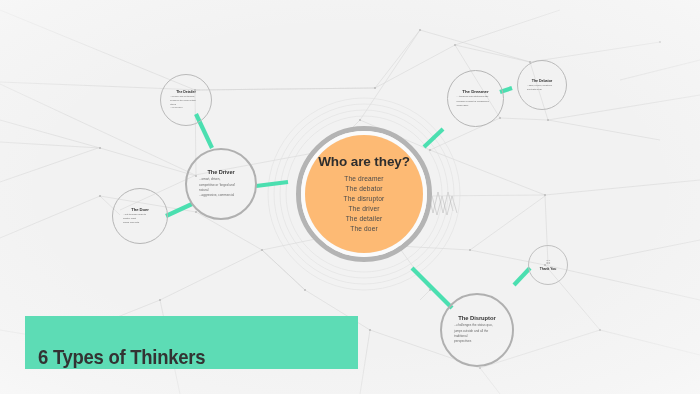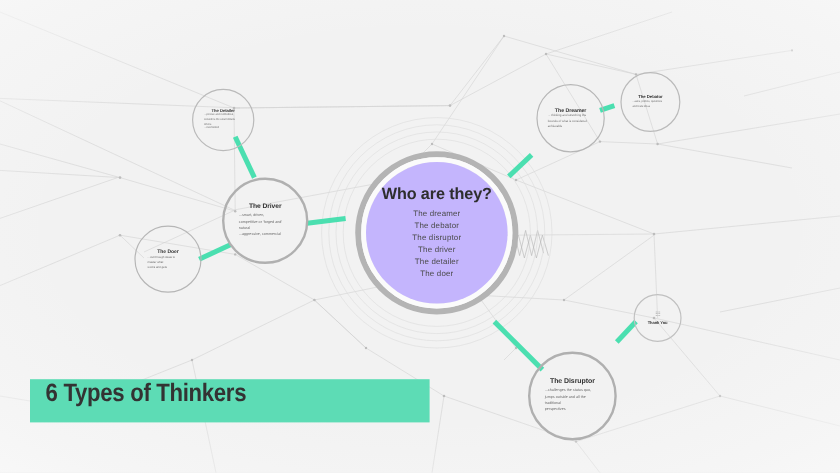--- a/index.html
+++ b/index.html
@@ -64,21 +64,21 @@
     position: absolute;
     inset: 5px;
     border-radius: 50%;
     border: 4px solid #fbfbfb;
     box-sizing: border-box;
   }
   .hub-core {
     position: absolute;
     inset: 9px;
     border-radius: 50%;
-    background: #c4b5fd;
+    background: #fdba74;
     box-sizing: border-box;
     display: flex;
     flex-direction: column;
     align-items: center;
     justify-content: center;
   }
   .hub-title {
     font-size: 13.5px;
     font-weight: bold;
     color: #2e2e2e;
@@ -182,24 +182,24 @@
     letter-spacing: -0.5px;
   }
   .node-thanks .node-title { font-size: 3.4px; }
 
   
   .banner {
     position: absolute;
     left: 25px;
     top: 316px;
     width: 333px;
-    height: 36px;
+    height: 53px;
     background: #5ddcb5;
     display: flex;
-    align-items: flex-start;
+    align-items: flex-end;
   }
   .banner-text {
     font-family: "Liberation Sans Narrow", "Liberation Sans", sans-serif;
     font-size: 21px;
     font-weight: bold;
     color: #333333;
     letter-spacing: -0.3px;
     margin-left: 13px;
     transform: scaleX(0.88);
     transform-origin: left center;

